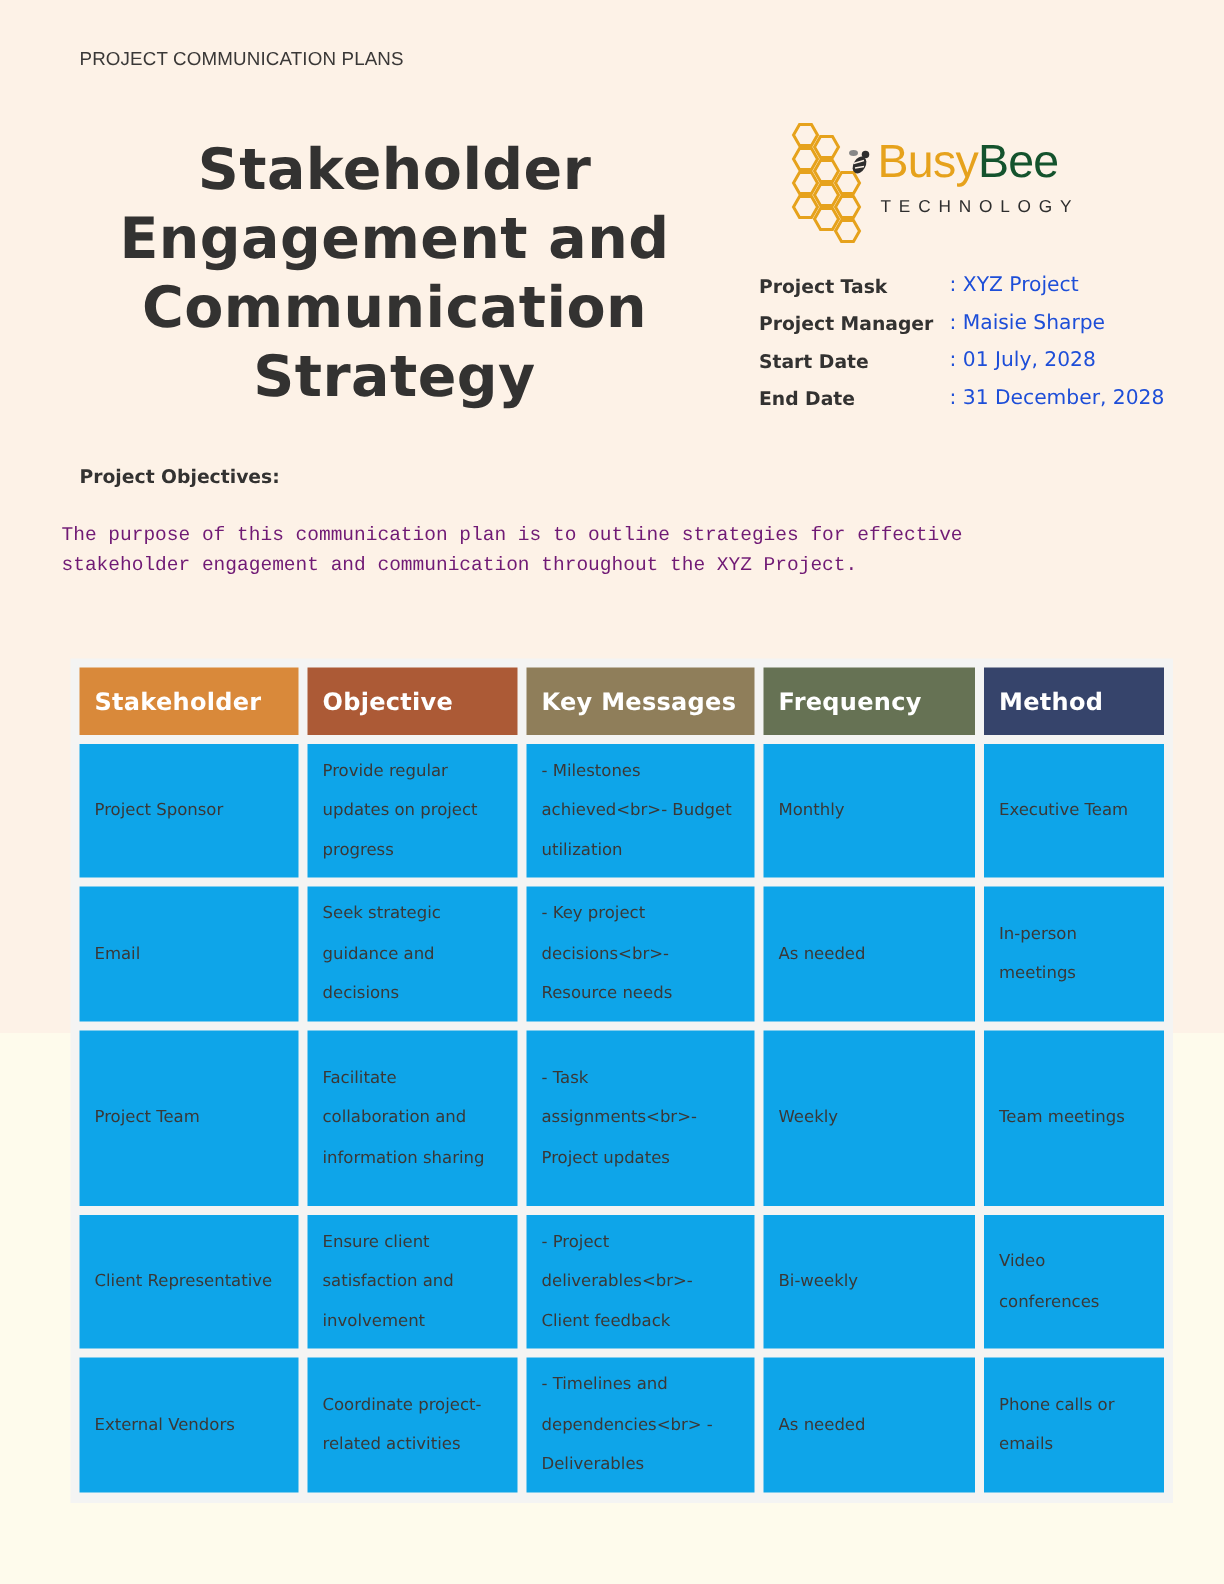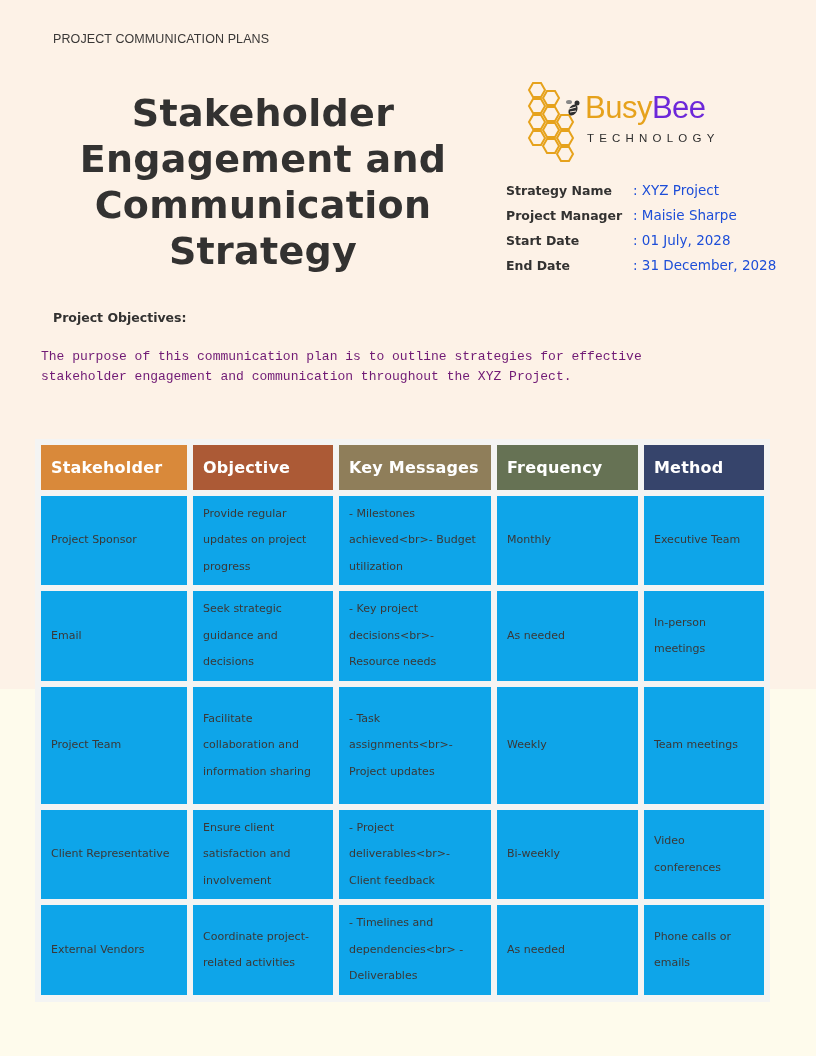--- a/index.html
+++ b/index.html
@@ -25,21 +25,21 @@
   .logo {
     position: absolute; left: 527px; top: 80px; width: 200px; height: 82px;
   }
   .logo svg { position: absolute; left: 0; top: 0; }
   .logo-word {
     position: absolute; left: 58px; top: 10px;
     font-family: "Liberation Sans", sans-serif;
     font-size: 31px; line-height: 36px; letter-spacing: -0.5px;
   }
   .logo-word .busy { color: #e6a21c; }
-  .logo-word .bee { color: #6d28d9; }
+  .logo-word .bee { color: #14532d; }
   .logo-sub {
     position: absolute; left: 60px; top: 52px;
     font-family: "Liberation Sans", sans-serif;
     font-size: 11.5px; letter-spacing: 5.2px; color: #2e2e2e;
   }
   .meta {
     position: absolute; left: 506px; top: 178px;
     font-size: 13px; line-height: 25px;
   }
   .meta-row { display: flex; }
@@ -47,21 +47,21 @@
   .meta-value { color: #1d4ed8; font-size: 13.5px; }
   .obj-label {
     position: absolute; left: 53px; top: 310px;
     font-size: 12.5px; font-weight: bold; color: #333231;
   }
   .obj-text {
     position: absolute; left: 41px; top: 347px; width: 640px;
     font-size: 13px; line-height: 20px; color: #701a75; font-family: Liberation Mono, monospace;
   }
   .table {
-    position: absolute; left: 35px; top: 439px; width: 735px; height: 563px;
+    position: absolute; left: 47px; top: 439px; width: 735px; height: 563px;
     background: #f4f4f3;
     padding: 6px;
     display: grid;
     grid-template-columns: 146px 140px 152px 141px 120px;
     grid-template-rows: 45px 89px 90px 117px 89px 90px;
     column-gap: 6px; row-gap: 6px;
   }
   .th {
     color: #fff; font-weight: bold; font-size: 16px;
     display: flex; align-items: center; padding-left: 10px;
@@ -113,21 +113,21 @@
       </g>
     </svg>
     <div class="logo-word">
       <span class="busy">Busy</span><span class="bee">Bee</span>
     </div>
     <div class="logo-sub">TECHNOLOGY</div>
   </div>
 
   <div class="meta">
     <div class="meta-row">
-      <span class="meta-label">Strategy Name</span>
+      <span class="meta-label">Project Task</span>
       <span class="meta-value">: XYZ Project</span>
     </div>
     <div class="meta-row">
       <span class="meta-label">Project Manager</span>
       <span class="meta-value">: Maisie Sharpe</span>
     </div>
     <div class="meta-row">
       <span class="meta-label">Start Date</span>
       <span class="meta-value">: 01 July, 2028</span>
     </div>

